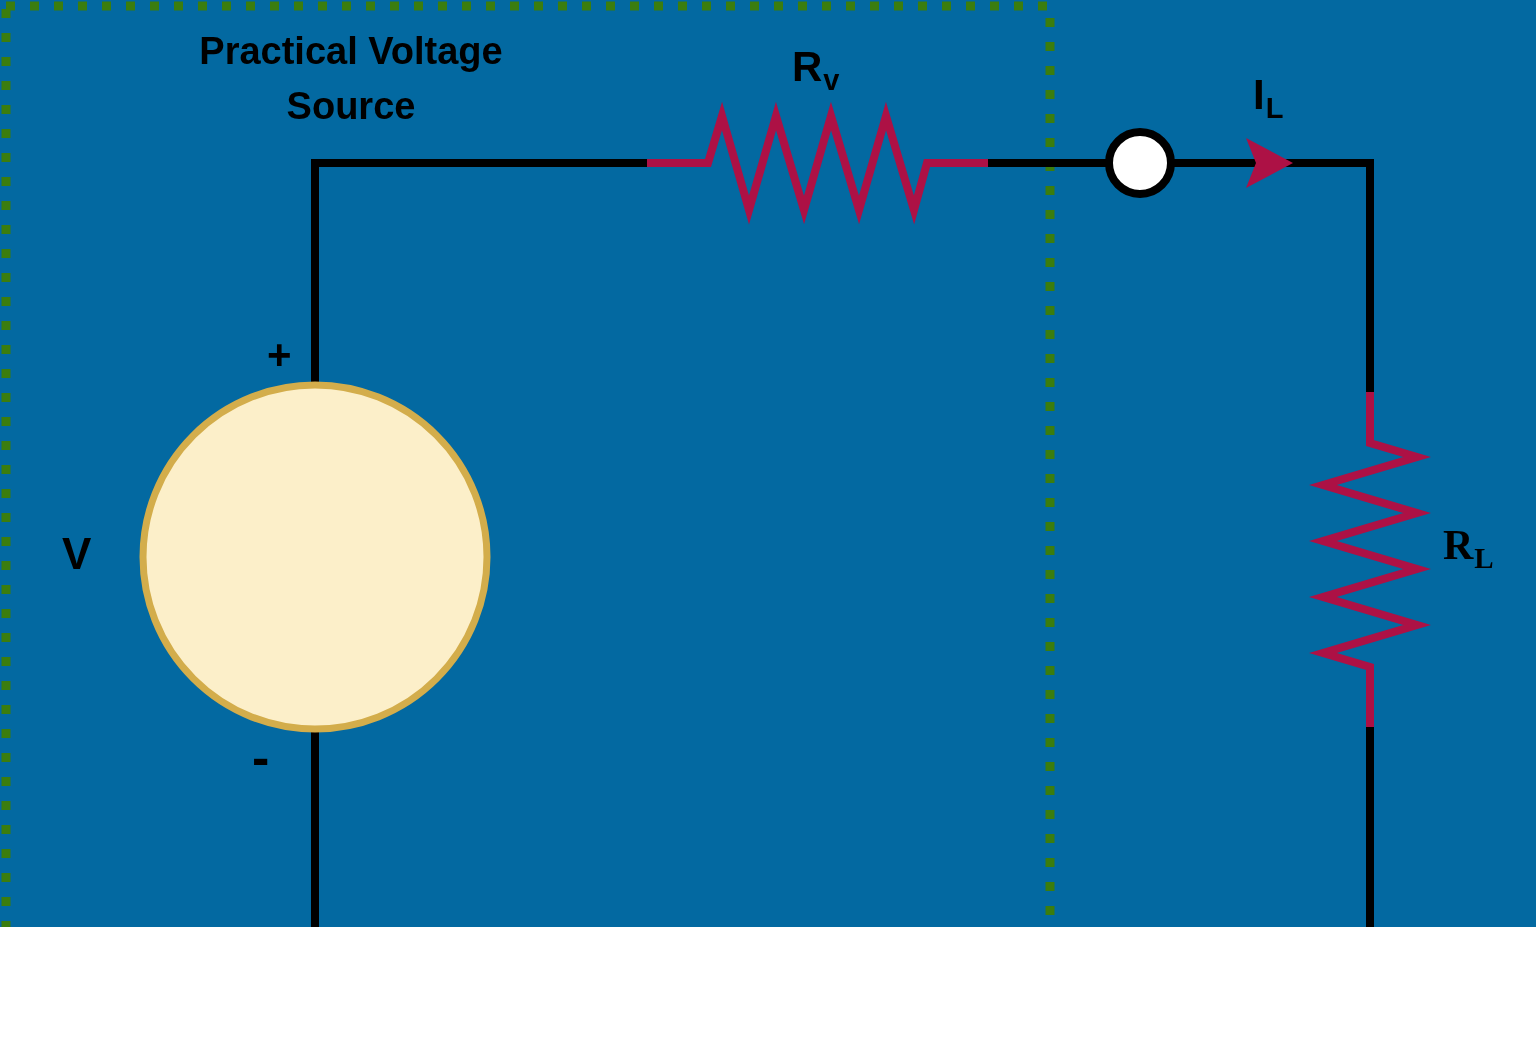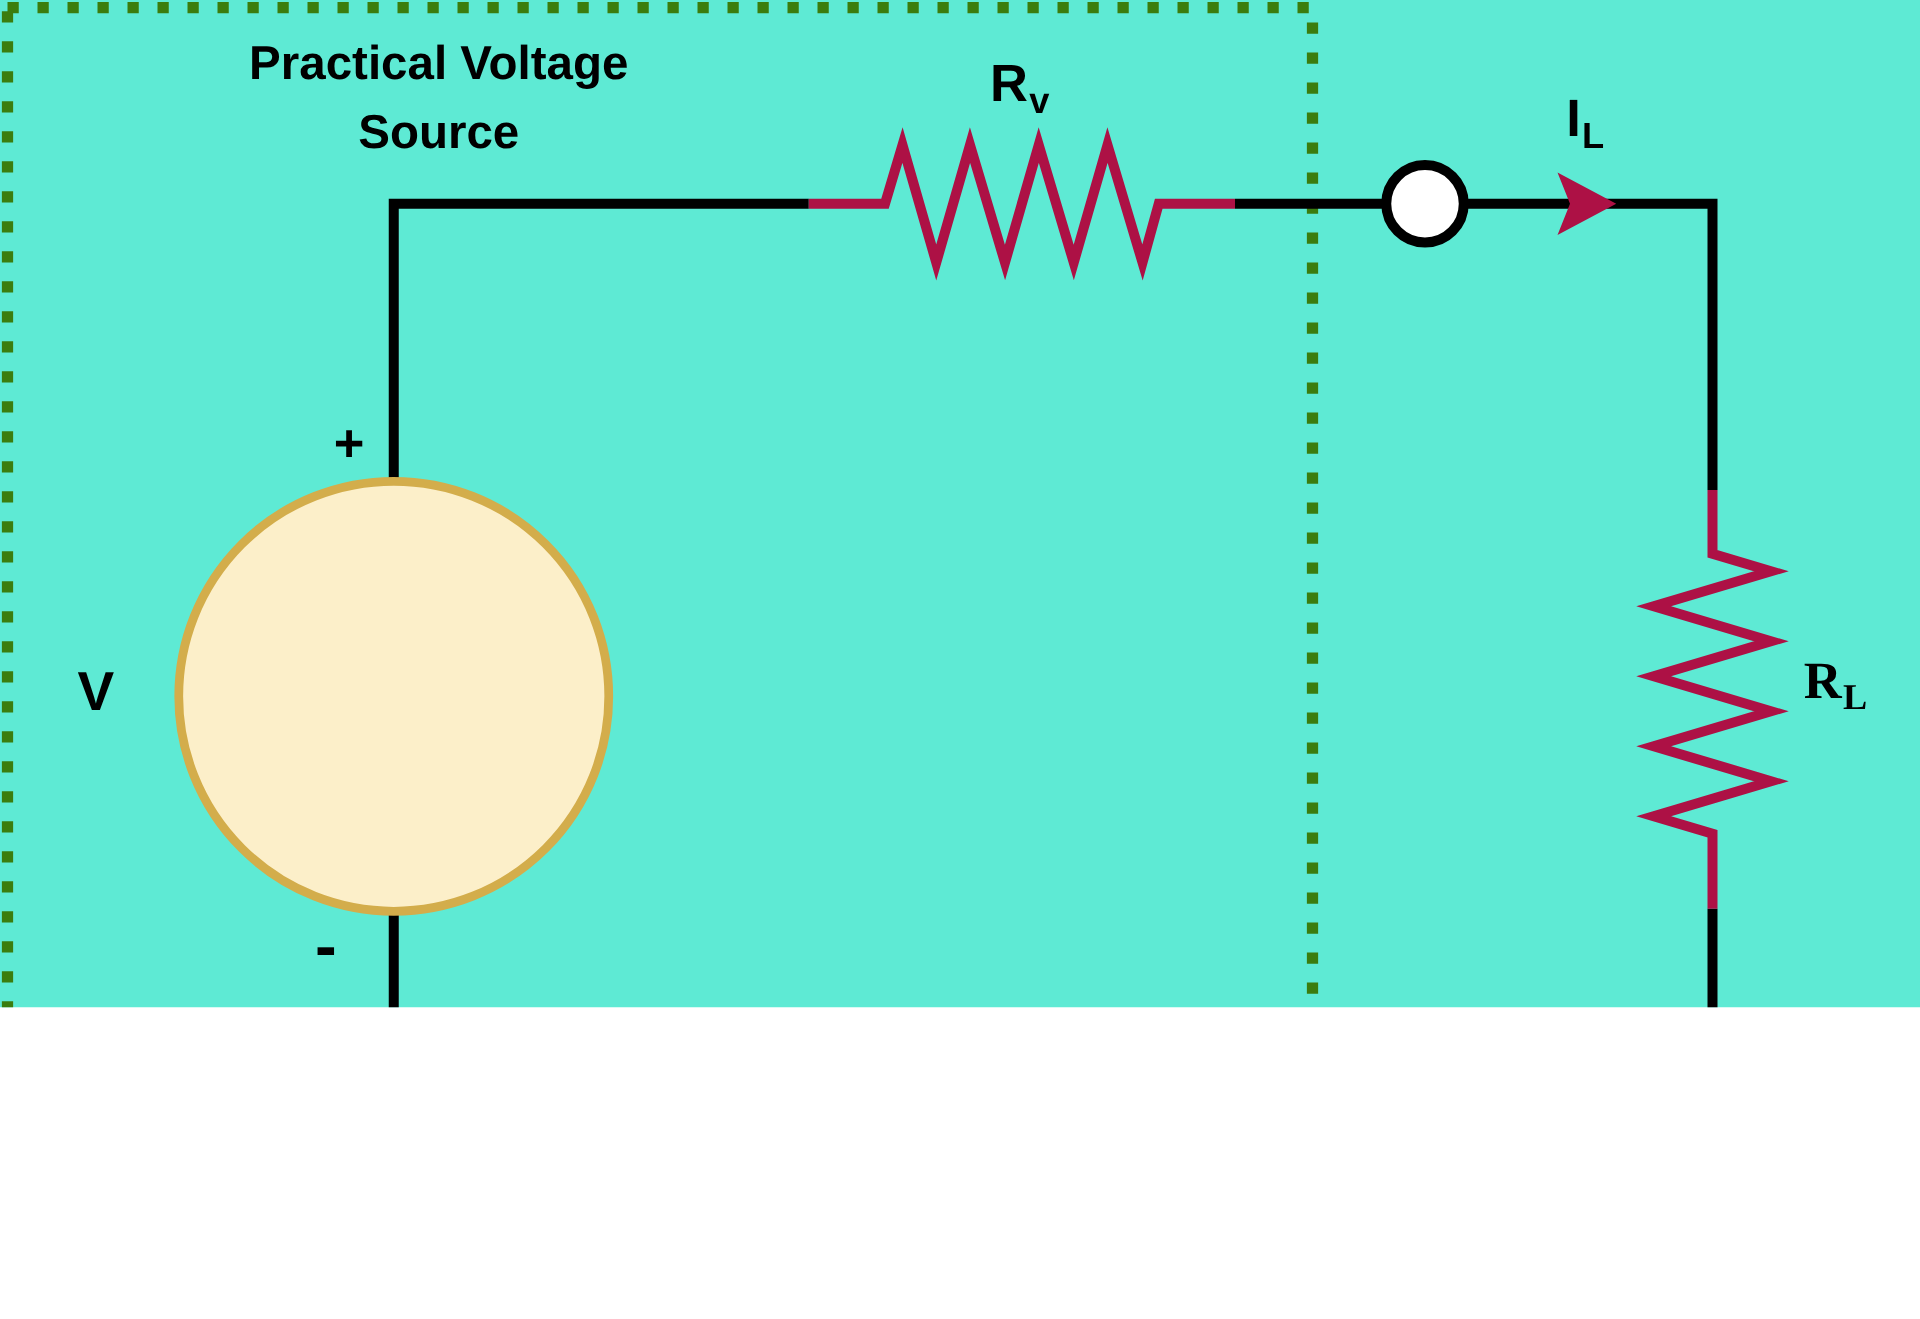--- a/index.html
+++ b/index.html
@@ -1,20 +1,20 @@
 <!DOCTYPE html>
 <html><head>
 <meta charset="utf-8">
 <style>
   html, body { margin: 0; padding: 0; background: #ffffff; }
   .canvas {
     position: relative;
     width: 1536px;
-    height: 806px;
-    background: #5eead4;
+    height: 927px;
+    background: #0369a1;
     overflow: hidden;
     font-family: "Liberation Sans", sans-serif;
     color: #000000;
   }
   .circuit-svg {
     position: absolute;
     left: 0; top: 0;
     width: 1536px; height: 1055px;
   }
   .label {

